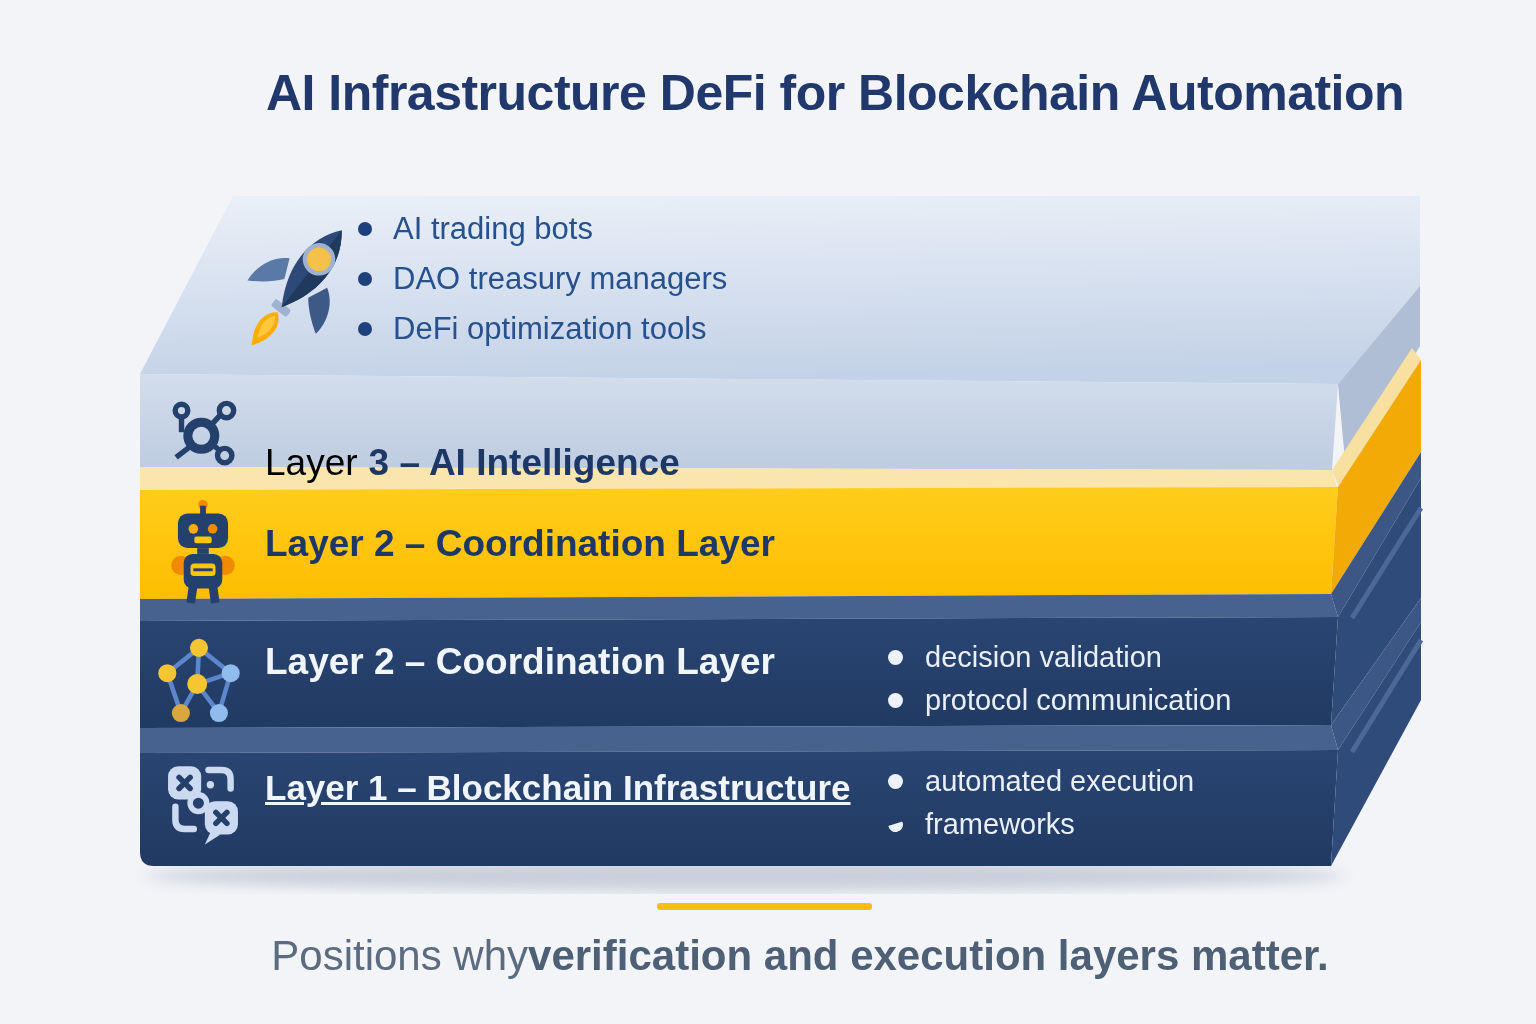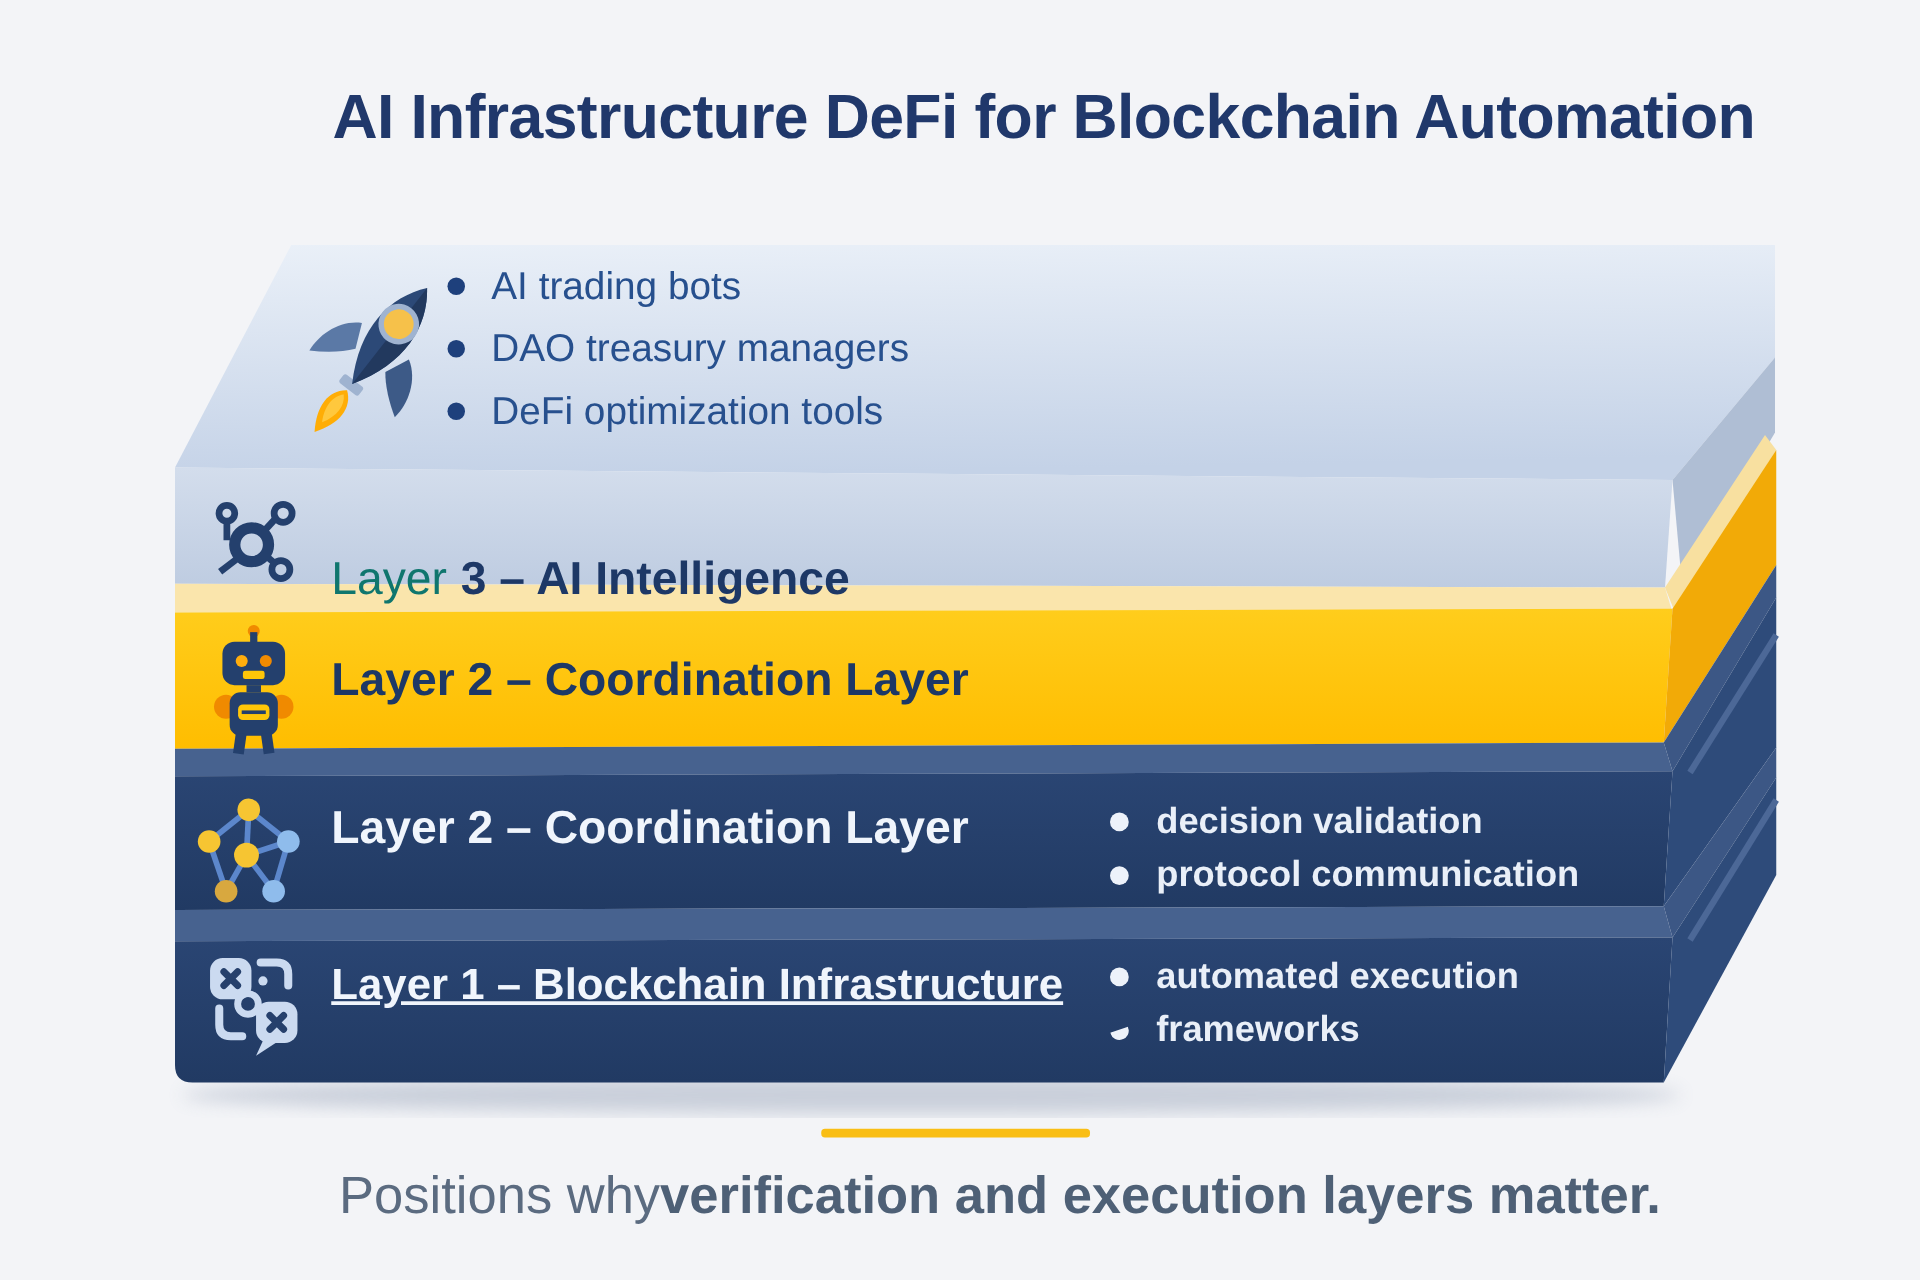--- a/index.html
+++ b/index.html
@@ -14,27 +14,27 @@
   .stack-svg{position:absolute;left:0;top:0;}
   .icon-abs{position:absolute;}
   
   .top-bullets{position:absolute;left:358px;top:210px;display:flex;flex-direction:column;gap:13px;
     list-style:none;margin:0;padding:0;}
   .top-bullets li{display:flex;align-items:center;font-size:31px;font-weight:500;color:#27508E;height:37px;}
   .dot-navy{width:14px;height:14px;border-radius:50%;background:#1E407C;margin-right:21px;flex:0 0 auto;}
   
   .lbl{position:absolute;white-space:nowrap;font-size:37px;}
   .lbl-row{display:flex;align-items:baseline;}
-  .lbl-light{color:#0f766e;font-weight:500;}
+  .lbl-light{color:#000000;font-weight:500;}
   .lbl-dark{color:#1D3866;font-weight:700;margin-left:11px;margin-top:40px;}
   .lbl-solid-navy{color:#1D3866;font-weight:700;}
   .lbl-white{color:#F0F5FC;font-weight:700;}
   
   .navy-bullets{position:absolute;display:flex;flex-direction:column;gap:9px;list-style:none;margin:0;padding:0;}
-  .navy-bullets li{display:flex;align-items:center;font-size:29px;font-weight:700;color:#E9EFF8;height:34px;}
+  .navy-bullets li{display:flex;align-items:center;font-size:29px;font-weight:400;color:#E9EFF8;height:34px;}
   .dot-white{width:15px;height:15px;border-radius:50%;background:#EDF2FA;margin-right:22px;flex:0 0 auto;}
   .dot-crescent{width:15px;height:15px;border-radius:50%;background:#EDF2FA;margin-right:22px;flex:0 0 auto;
     clip-path:polygon(0 45%,100% 45%,100% 100%,0 100%);transform:rotate(-18deg);}
   
   .divider{position:absolute;left:657px;top:903px;width:215px;height:7px;border-radius:3px;background:#F9BE15;}
   .caption{position:absolute;top:932px;left:800px;transform:translateX(-50%);white-space:nowrap;
     font-size:42px;color:#5B6B80;font-weight:400;}
   .cap-b{font-weight:700;color:#4E6076;margin-left:0;}
 </style>
 </head>

